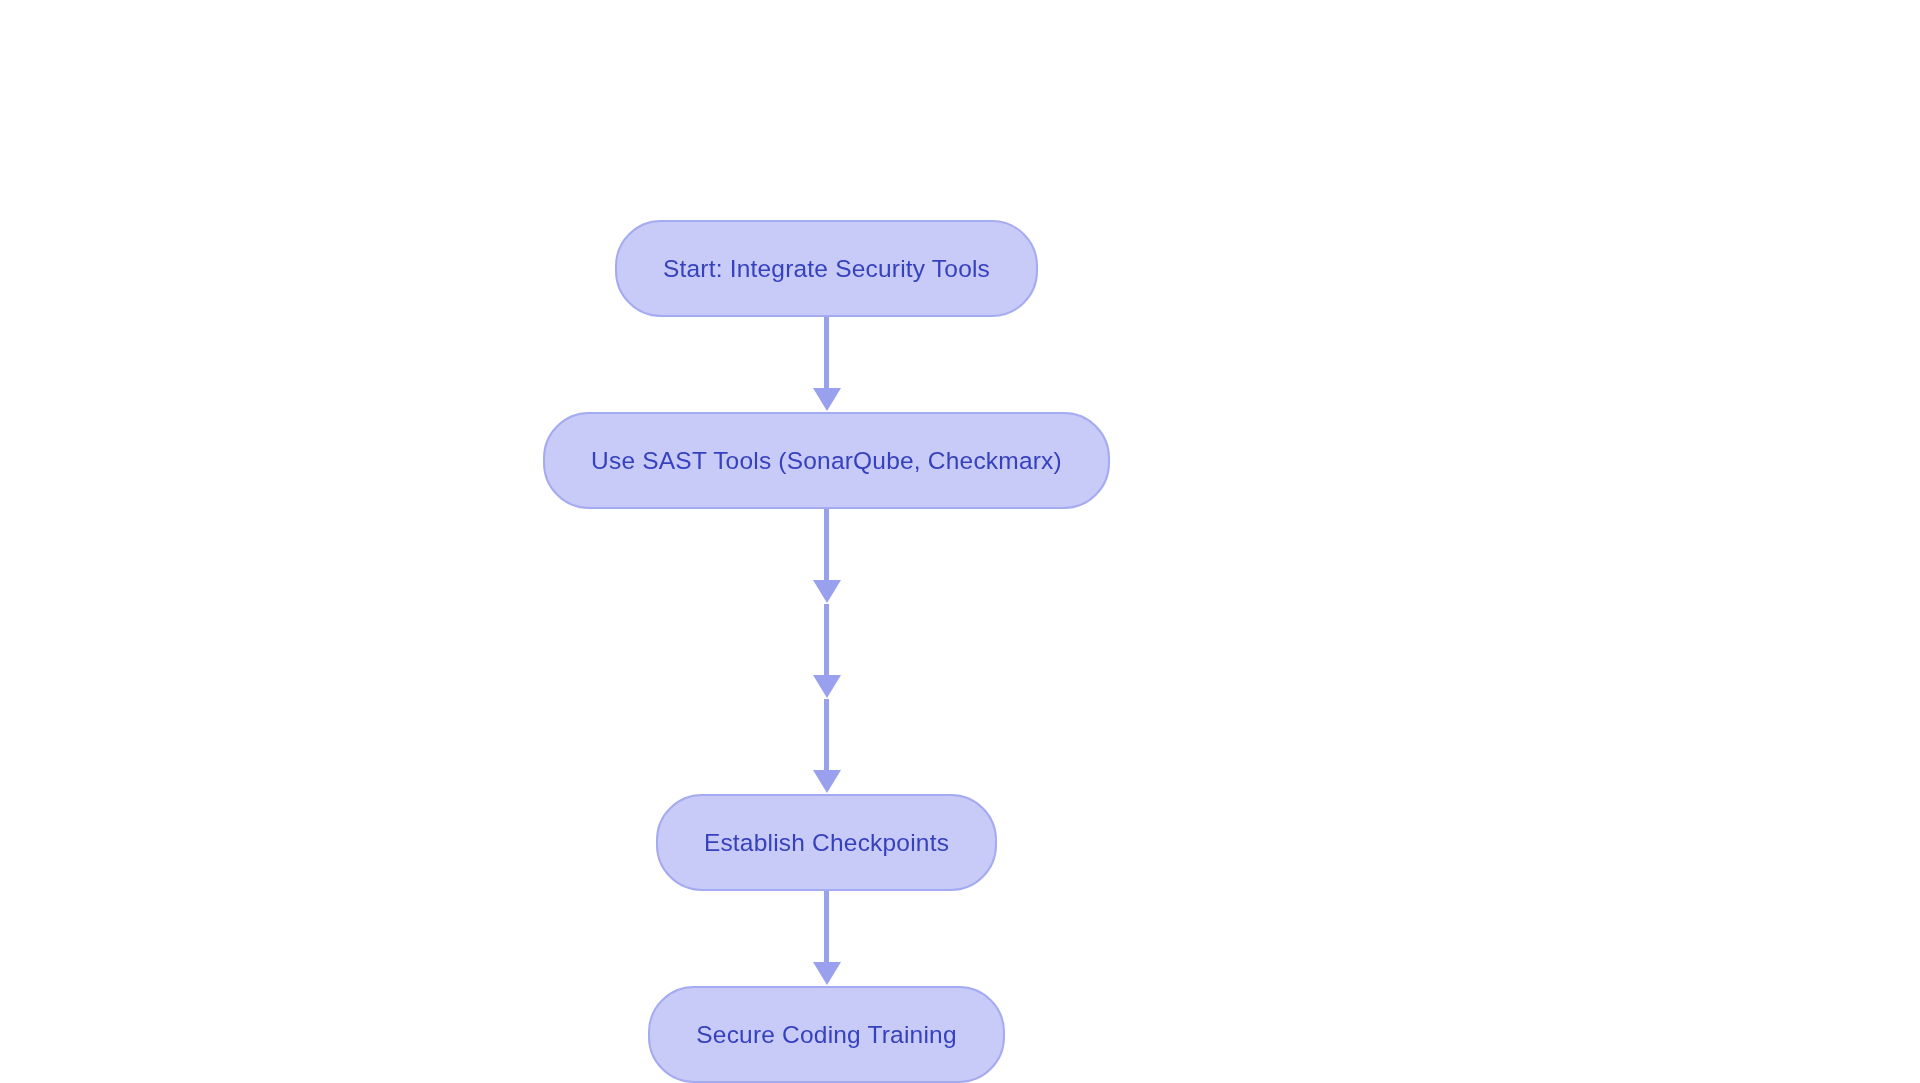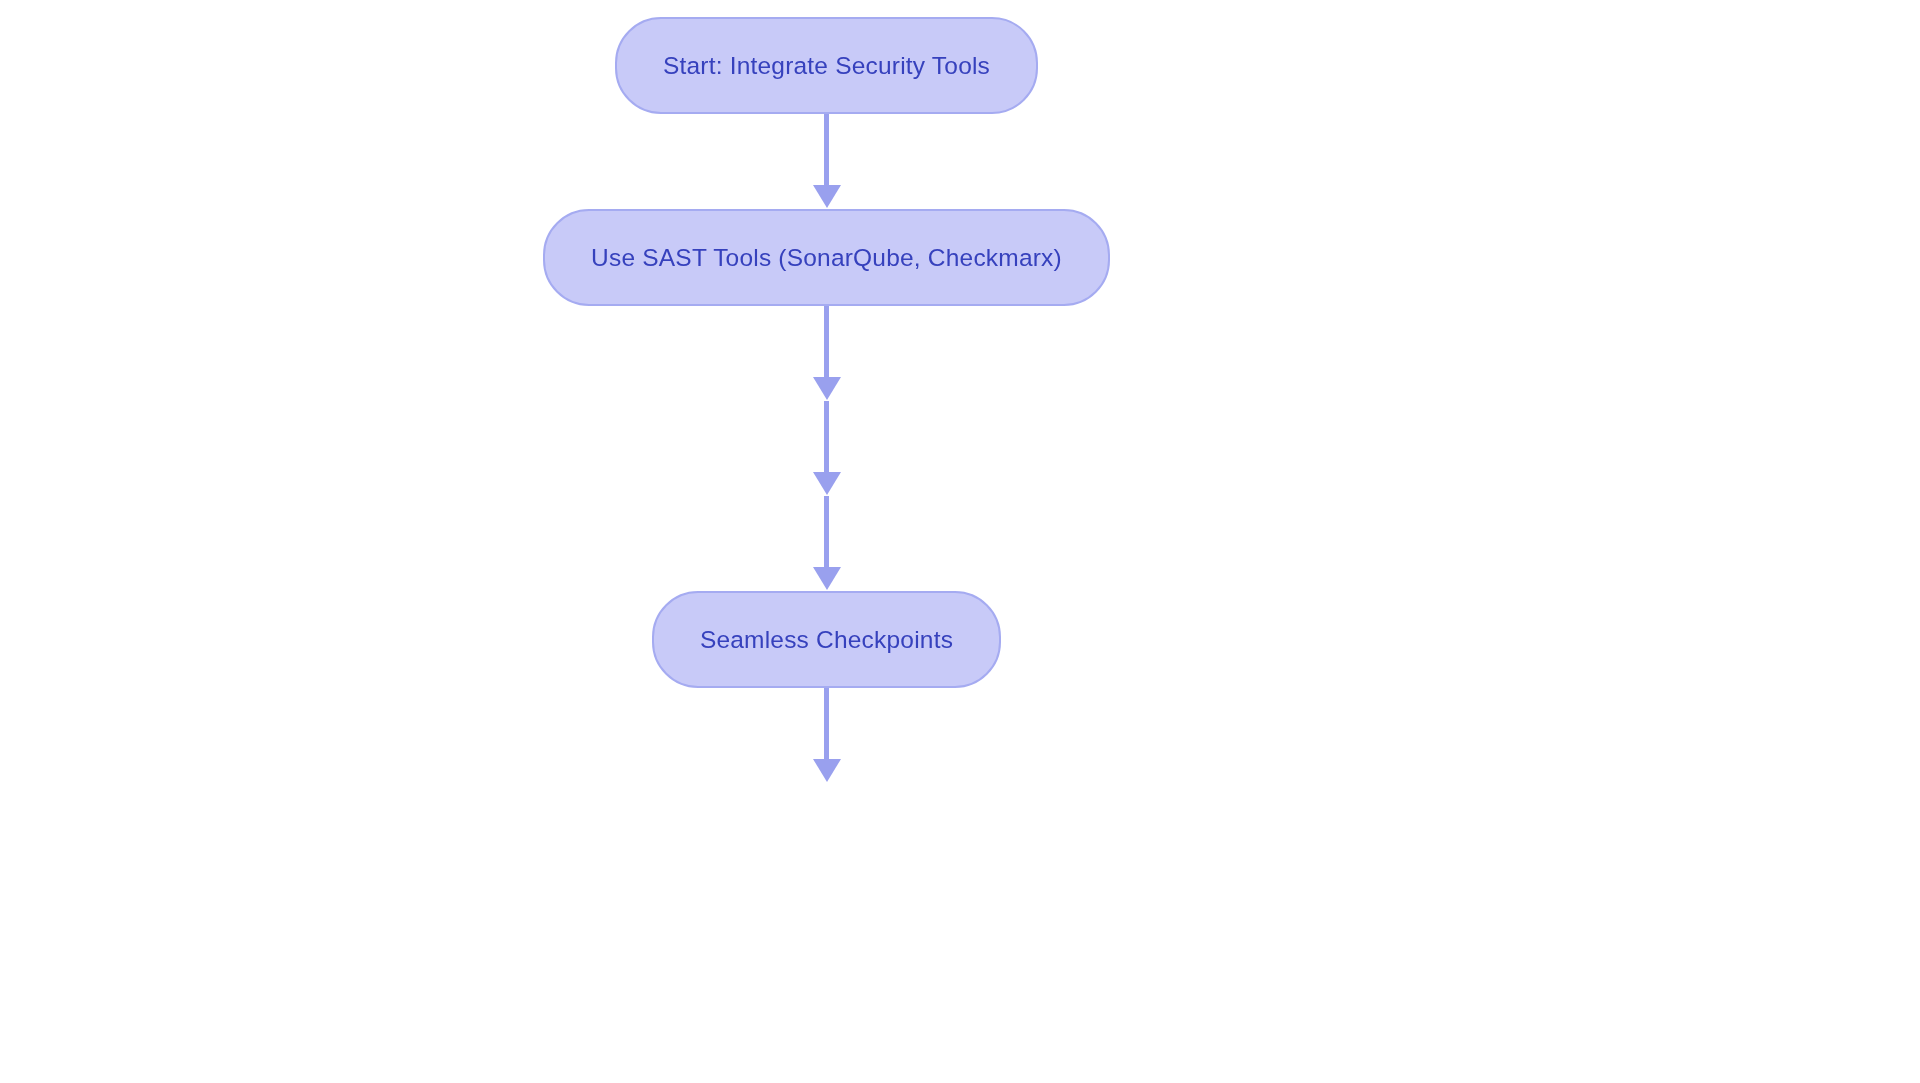--- a/index.html
+++ b/index.html
@@ -12,20 +12,21 @@
     position: relative;
     width: 1653px;
     height: 1083px;
     background: var(--bg, #ffffff);
     overflow: hidden;
     display: flex;
     flex-direction: column;
     align-items: center;
     padding-top: 17px;
     box-sizing: border-box;
+    justify-content: flex-end;
   }
   .node {
     box-sizing: border-box;
     height: 97px;
     min-height: 97px;
     border-radius: 46px;
     padding: 0 46px;
     display: flex;
     align-items: center;
     justify-content: center;
@@ -74,18 +75,19 @@
     <div class="head"></div>
   </div>
     <div class="arrow">
     <div class="shaft"></div>
     <div class="head"></div>
   </div>
     <div class="arrow">
     <div class="shaft"></div>
     <div class="head"></div>
   </div>
-    <div class="node">Seamless Checkpoints</div>
+    <div class="node">Establish Checkpoints</div>
     <div class="arrow">
     <div class="shaft"></div>
     <div class="head"></div>
   </div>
+    <div class="node">Secure Coding Training</div>
   </div>
 
 </body></html>

